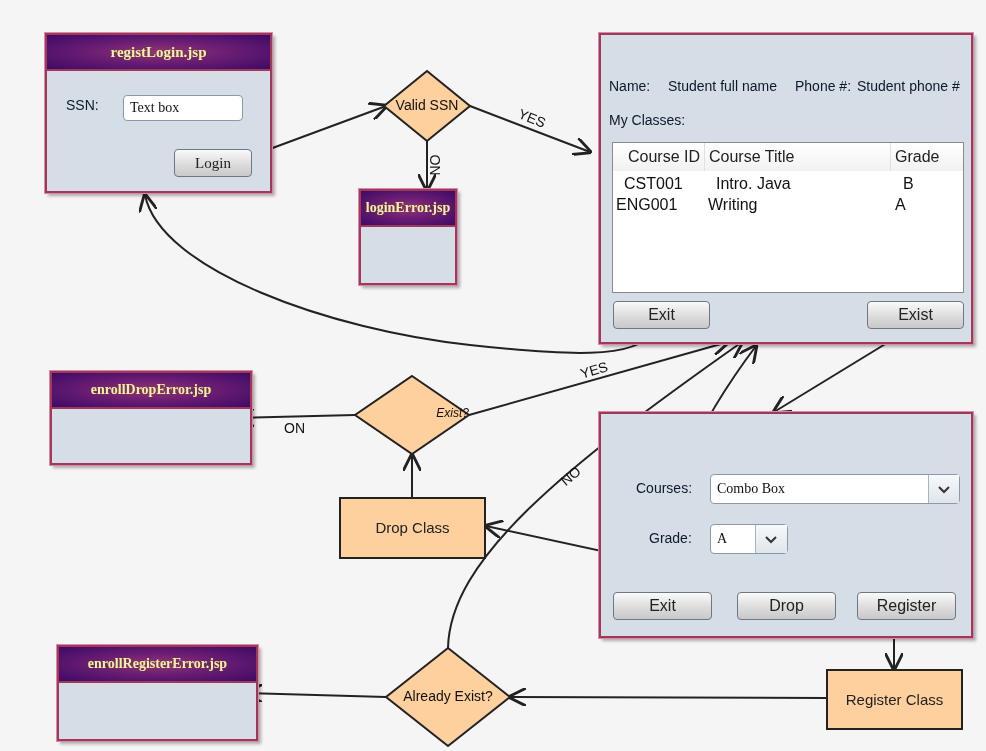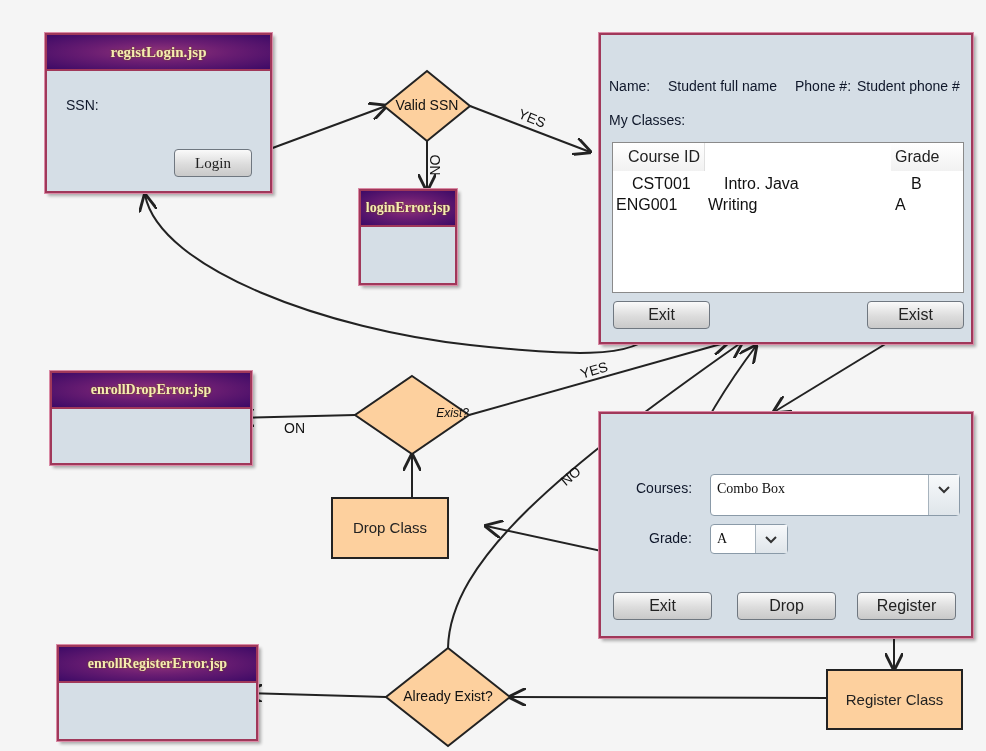--- a/index.html
+++ b/index.html
@@ -59,60 +59,62 @@
 
 <div class="edge-lbl" style="left:518px;top:110px;transform:rotate(22deg);">YES</div>
 <div class="edge-lbl" style="left:424px;top:157px;transform:rotate(-90deg);">NO</div>
 <div class="edge-lbl" style="left:580px;top:362px;transform:rotate(-16deg);">YES</div>
 <div class="edge-lbl" style="left:284px;top:420px;">ON</div>
 <div class="edge-lbl" style="left:560px;top:468px;transform:rotate(-40deg);">NO</div>
 
 <div class="panel" style="left:33px;top:33px;width:227px;height:160px;">
   <div class="panel-title">registLogin.jsp</div>
   <div class="lbl" style="left:19px;top:62px;">SSN:</div>
+  <div class="textbox" style="left:76px;top:60px;width:120px;height:26px;">Text box</div>
   <div class="btn serif" style="left:127px;top:114px;width:78px;height:28px;line-height:26px;">Login</div>
 </div>
 
 <div class="panel" style="left:347px;top:189px;width:98px;height:96px;">
   <div class="panel-title" style="font-size:14px;">loginError.jsp</div>
 </div>
 
 <div class="panel" style="left:587px;top:33px;width:374px;height:311px;">
   <div class="lbl" style="left:8px;top:43px;">Name:</div>
   <div class="lbl" style="left:67px;top:43px;">Student full name</div>
   <div class="lbl" style="left:194px;top:43px;">Phone #:</div>
   <div class="lbl" style="left:256px;top:43px;">Student phone #</div>
   <div class="lbl" style="left:8px;top:77px;">My Classes:</div>
   <div class="table" style="left:11px;top:107px;width:352px;height:151px;">
     <div class="th" style="left:0;width:92px;padding-left:15px;">Course ID</div>
+    <div class="th" style="left:92px;width:186px;">Course Title</div>
     <div class="th" style="left:278px;width:72px;border-right:none;">Grade</div>
-    <div class="abs" style="left:16px;top:29px;width:350px;height:22px;">
+    <div class="abs" style="left:8px;top:29px;width:350px;height:22px;">
       <div class="td" style="left:3px;top:3px;">CST001</div>
       <div class="td" style="left:95px;top:3px;">Intro. Java</div>
       <div class="td" style="left:282px;top:3px;">B</div>
     </div>
     <div class="abs" style="left:0;top:51px;width:350px;height:22px;">
       <div class="td" style="left:3px;top:2px;">ENG001</div>
       <div class="td" style="left:95px;top:2px;">Writing</div>
       <div class="td" style="left:282px;top:2px;">A</div>
     </div>
   </div>
   <div class="btn" style="left:12px;top:266px;width:97px;height:28px;line-height:26px;">Exit</div>
   <div class="btn" style="left:266px;top:266px;width:97px;height:28px;line-height:26px;">Exist</div>
 </div>
 
 <div class="panel" style="left:38px;top:371px;width:202px;height:94px;">
   <div class="panel-title" style="font-size:14px;">enrollDropError.jsp</div>
 </div>
 
-<div class="proc" style="left:331px;top:497px;width:118px;height:62px;line-height:58px;">Drop Class</div>
+<div class="proc" style="left:339px;top:497px;width:147px;height:62px;line-height:58px;">Drop Class</div>
 
 <div class="panel" style="left:587px;top:412px;width:374px;height:226px;">
   <div class="lbl" style="left:35px;top:66px;">Courses:</div>
-  <div class="combo" style="left:109px;top:60px;width:250px;height:42px;">
+  <div class="combo" style="left:109px;top:60px;width:250px;height:30px;">
     <span class="val">Combo Box</span>
     <span class="arrow" style="width:30px;">
       <svg width="30" height="28">
           <path d="M10,12 L15,17 L20,12" fill="none" stroke="#333" stroke-width="2"></path>
         </svg>
     </span>
   </div>
   <div class="lbl" style="left:48px;top:116px;">Grade:</div>
   <div class="combo" style="left:109px;top:110px;width:78px;height:30px;">
     <span class="val">A</span>

